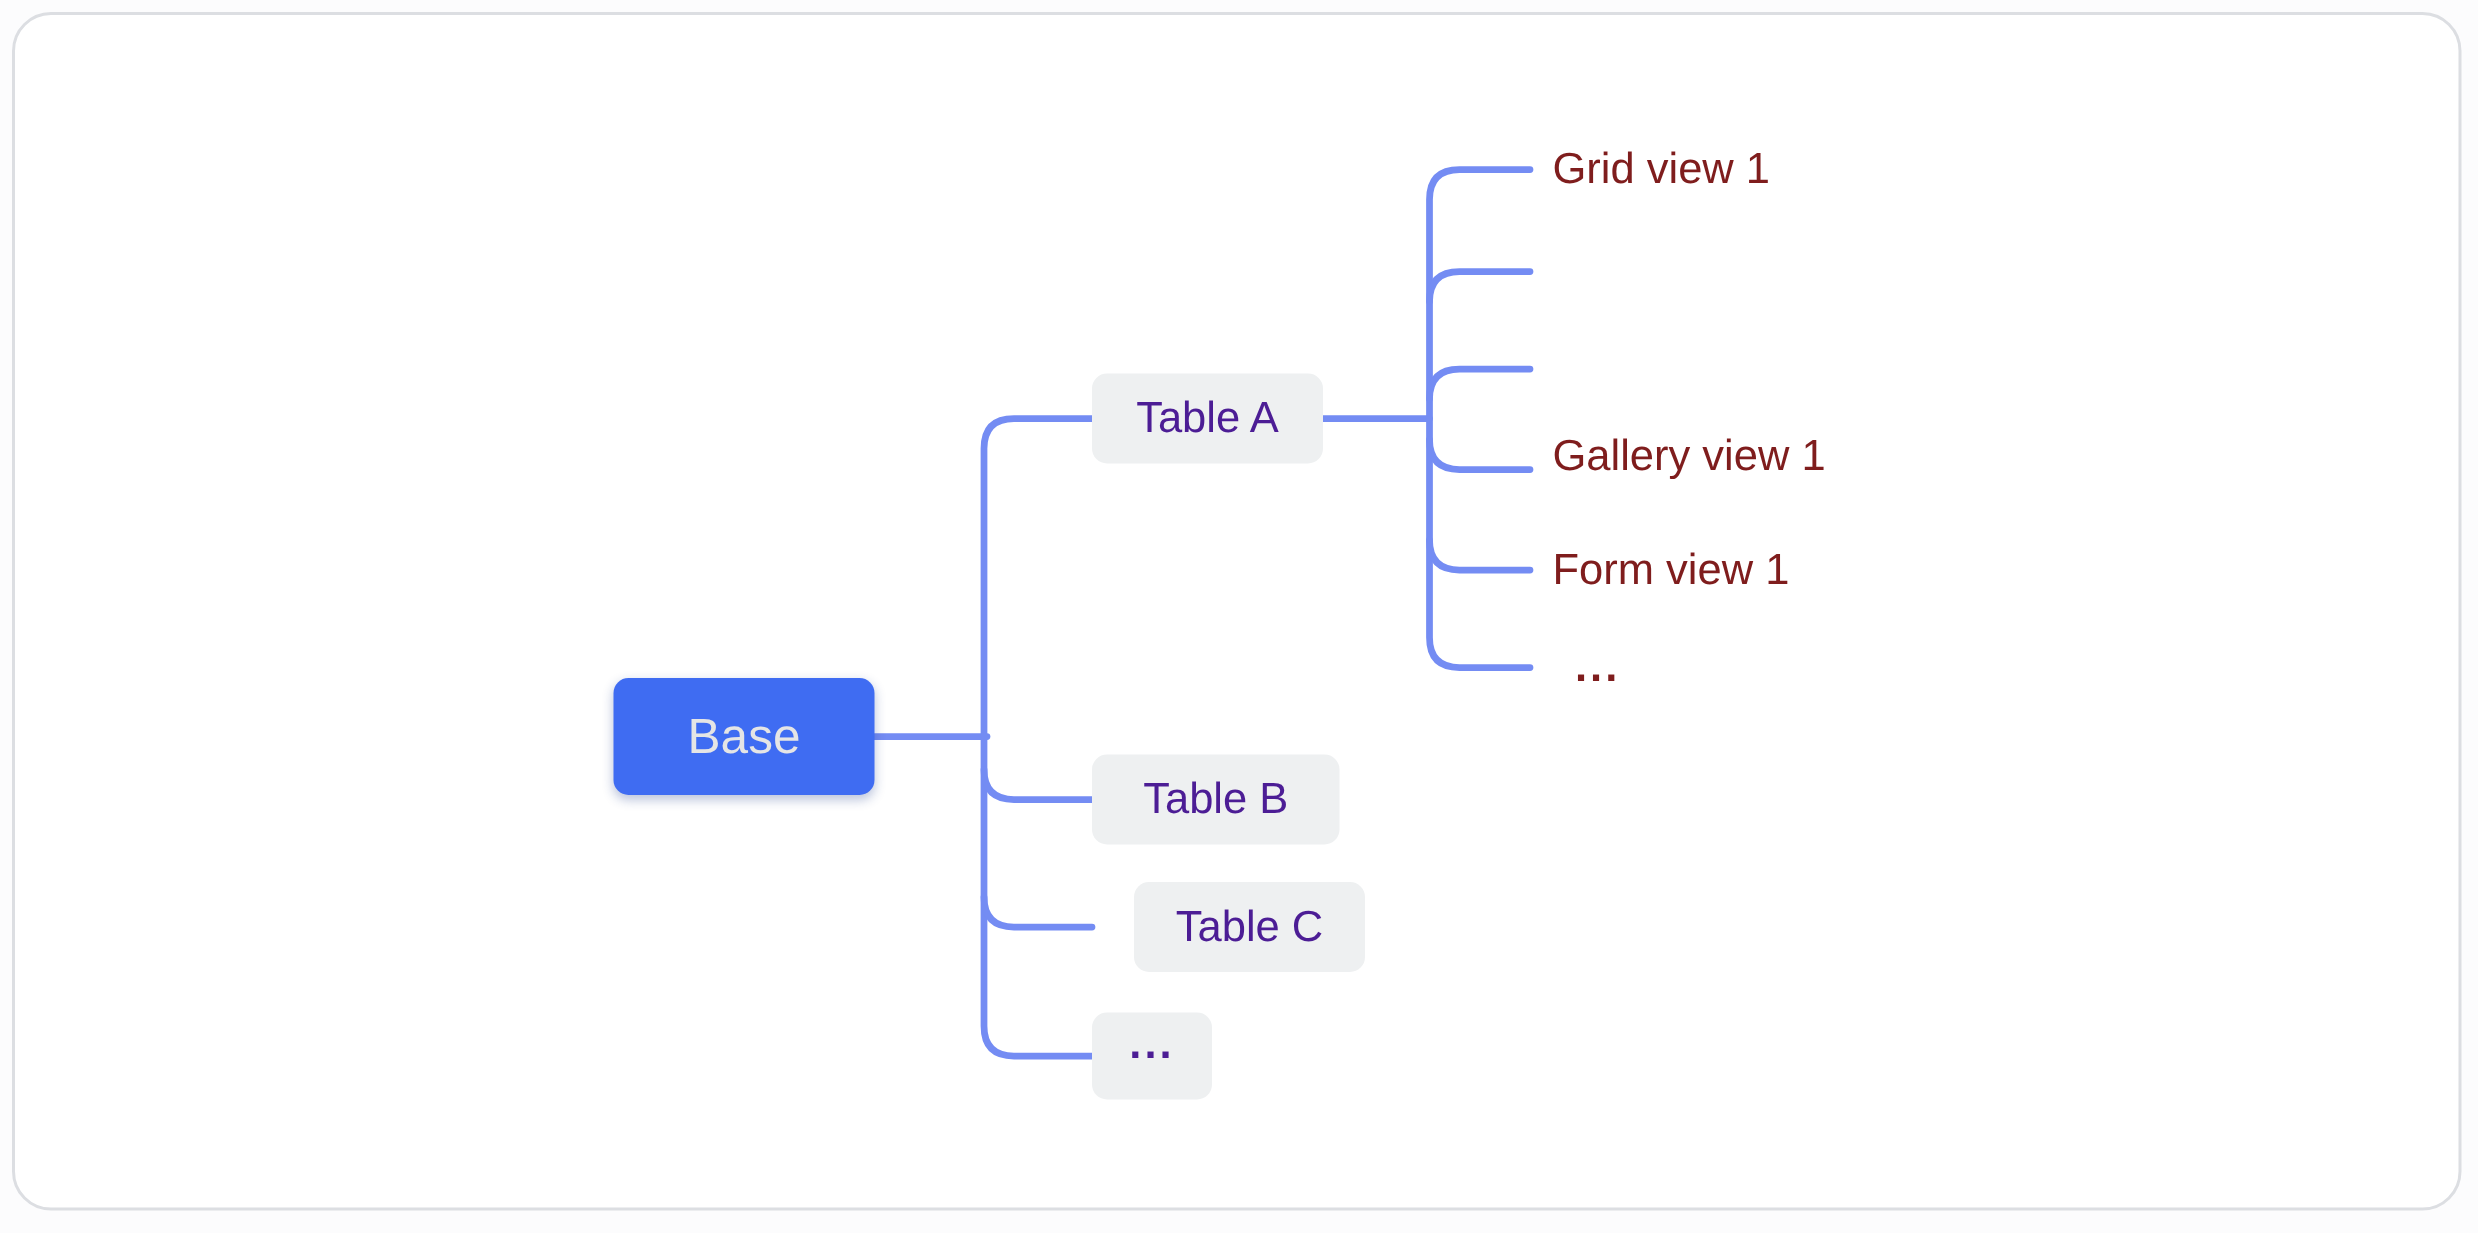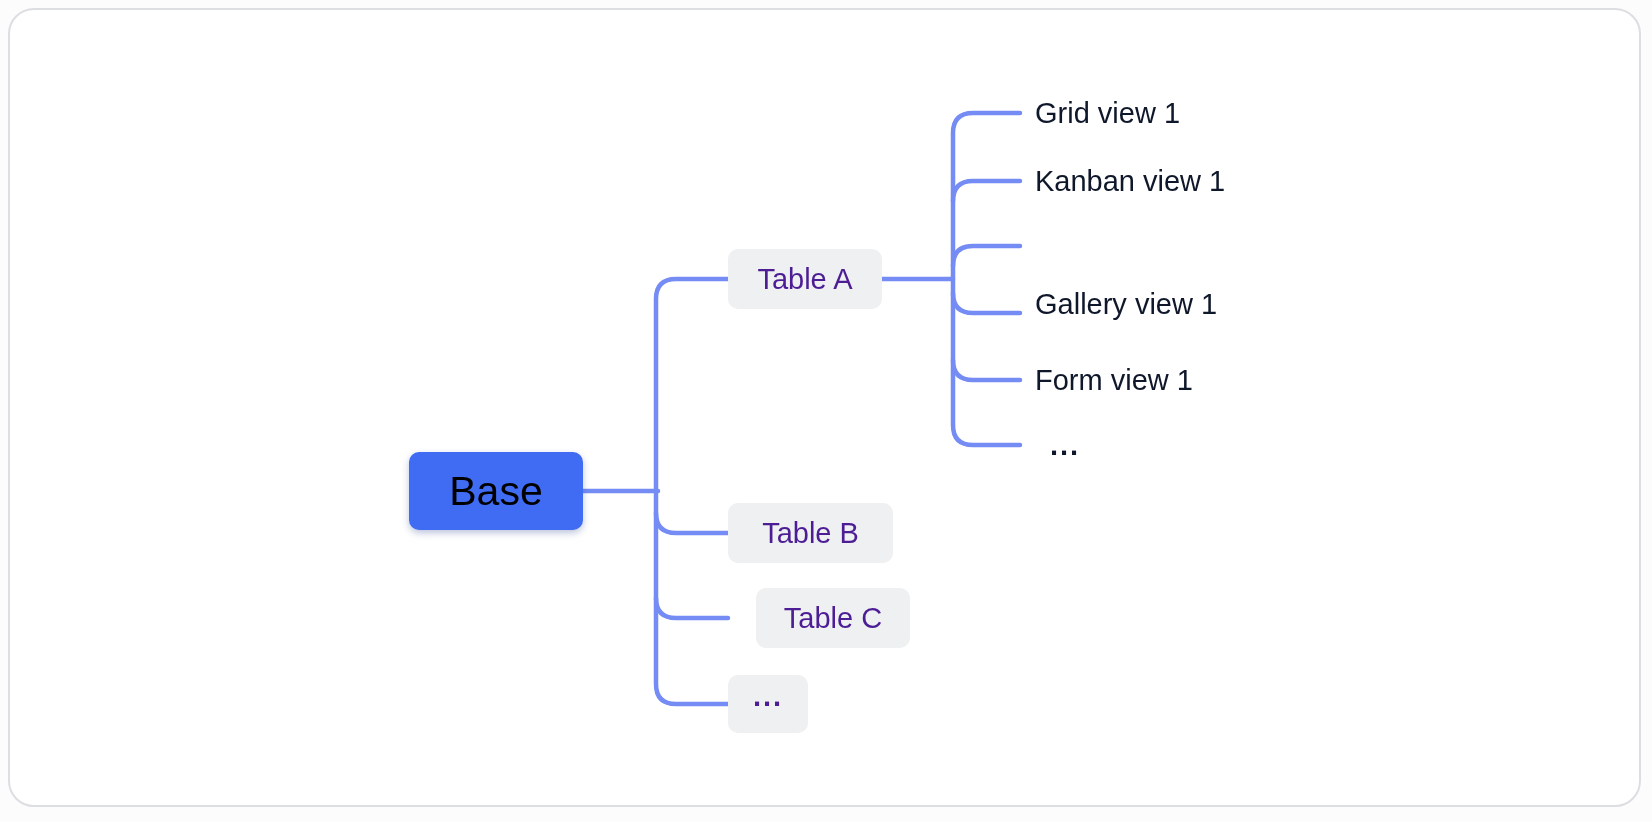--- a/index.html
+++ b/index.html
@@ -44,35 +44,35 @@
     position: absolute;
     display: flex;
     align-items: center;
     justify-content: center;
     border-radius: 10px;
     box-sizing: border-box;
     white-space: nowrap;
   }
   .node.root {
     background: #3f6cf2;
-    color: #000000;
-    font-size: 41px;
+    color: #e5e5e5;
+    font-size: 33px;
     box-shadow: 0 3px 7px rgba(30, 58, 138, 0.30);
   }
   .node.table {
     background: #eef0f1;
     color: #4c1d95;
     font-size: 29px;
   }
   .view-label {
     position: absolute;
     display: flex;
     align-items: center;
     height: 40px;
-    color: #0f172a;
+    color: #7f1d1d;
     font-size: 29px;
     white-space: nowrap;
   }
   .dots-text {
     font-weight: 700;
     letter-spacing: 2px;
   }
   .node .dots-text {
     transform: translateY(-8px);
   }
@@ -119,23 +119,20 @@
   <div class="node table" style="left:756px; top:588px; width:154px; height:60px;">
     <span>Table C</span>
   </div>
   <div class="node table" style="left:728px; top:675px; width:80px; height:58px;">
     <span class="dots-text">...</span>
   </div>
 
   <div class="view-label" style="left:1035px; top:93px;">
     <span>Grid view 1</span>
   </div>
-  <div class="view-label" style="left:1035px; top:161px;">
-    <span>Kanban view 1</span>
-  </div>
   <div class="view-label" style="left:1035px; top:284px;">
     <span>Gallery view 1</span>
   </div>
   <div class="view-label" style="left:1035px; top:360px;">
     <span>Form view 1</span>
   </div>
   <div class="view-label" style="left:1050px; top:425px;">
     <span class="dots-text">...</span>
   </div>
 </div>

